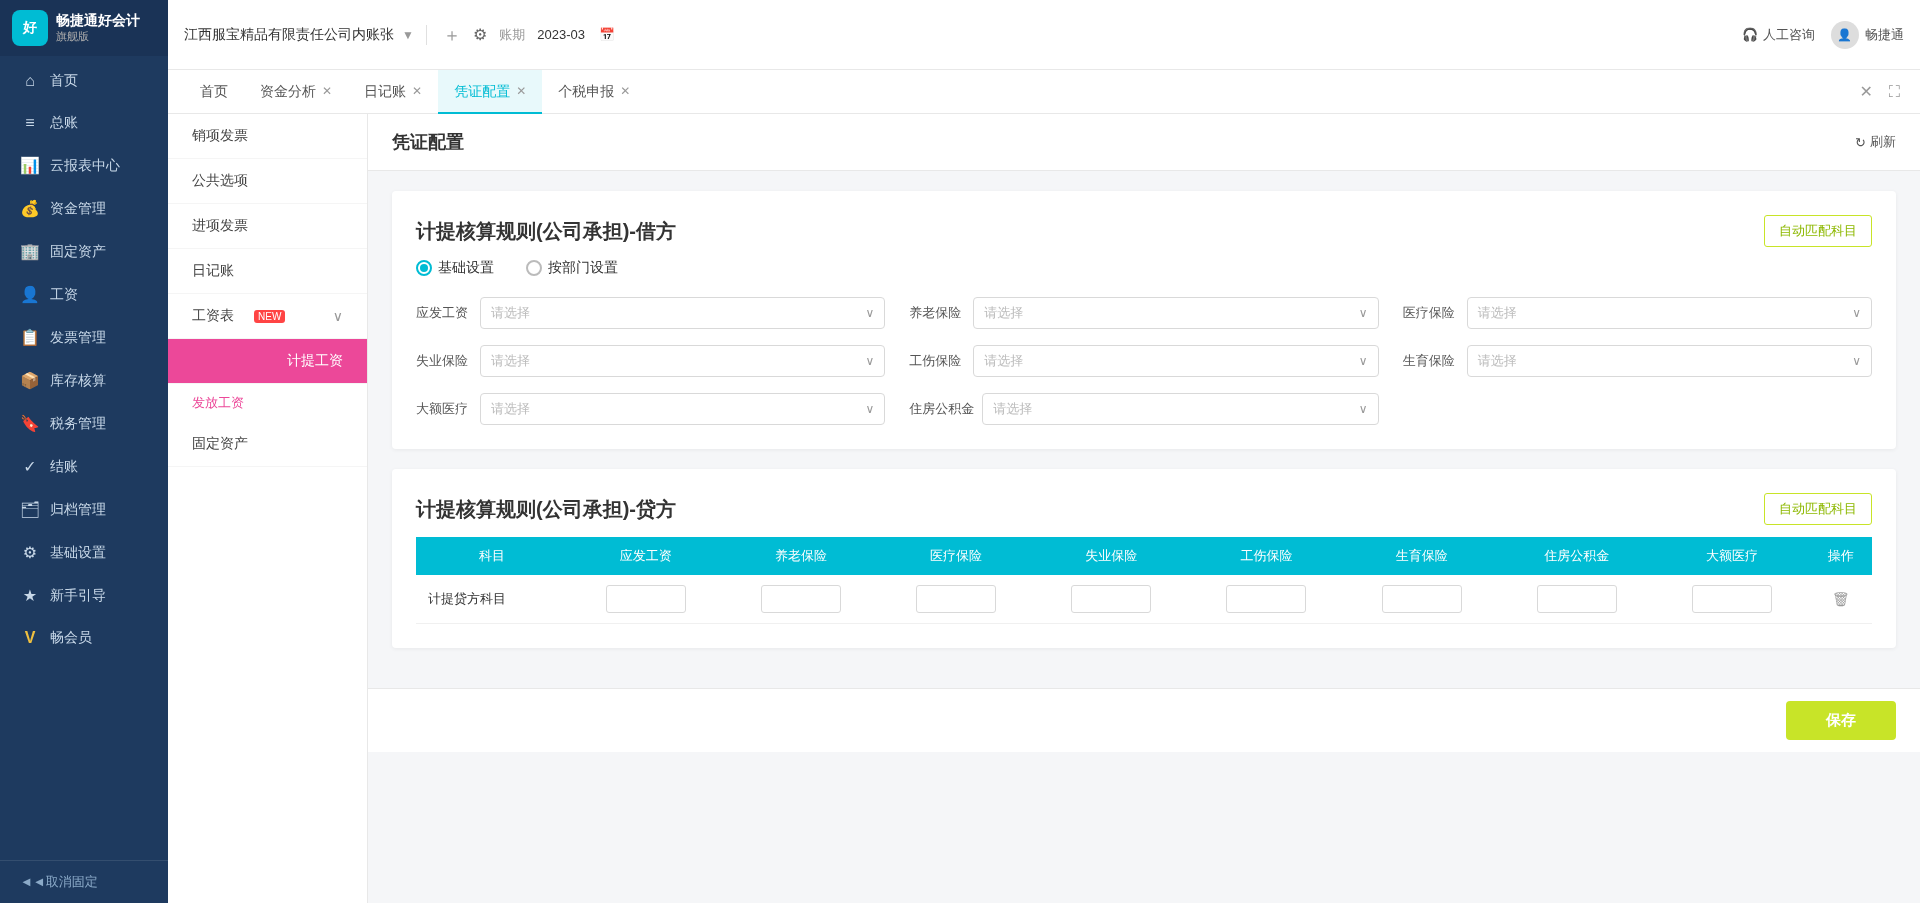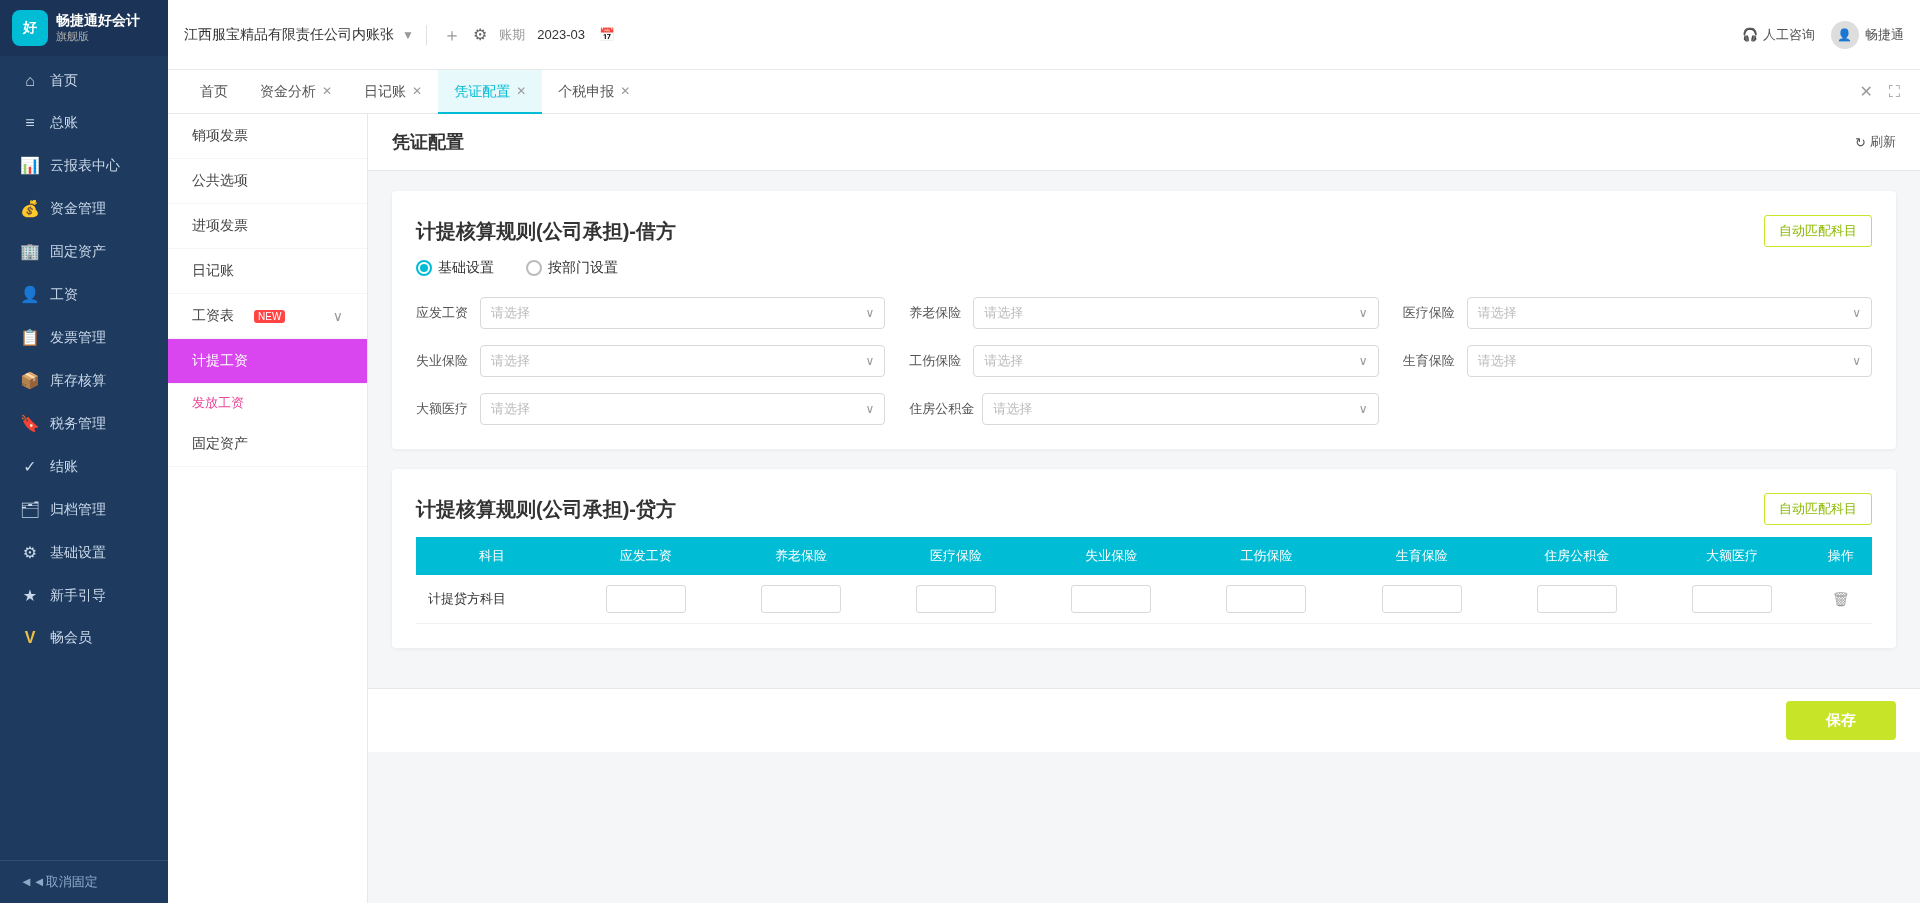--- a/index.html
+++ b/index.html
@@ -108,21 +108,21 @@
       border-right: 1px solid #e8e8e8;
       flex-shrink: 0;
       overflow-y: auto;
     }
     .left-menu-item {
       padding: 13px 24px;
       color: #444; font-size: 14px; cursor: pointer;
       border-bottom: 1px solid #f5f5f5;
       display: flex; align-items: center; justify-content: space-between;
     }
-    .left-menu-item.active { background: #d946ef; color: white; }
+    .left-menu-item.active { background: #ec4899; color: white; justify-content: flex-end; }
     .left-menu-item .new-badge {
       background: #ff4444; color: white; font-size: 10px;
       padding: 1px 4px; border-radius: 3px; margin-left: 4px;
     }
     .left-menu-sub { padding: 10px 24px; color: #ec4899; font-size: 13px; cursor: pointer; }
 
     
     .content-area {
       flex: 1; overflow-y: auto; background: #f5f6f8; padding: 0;
       position: relative;

